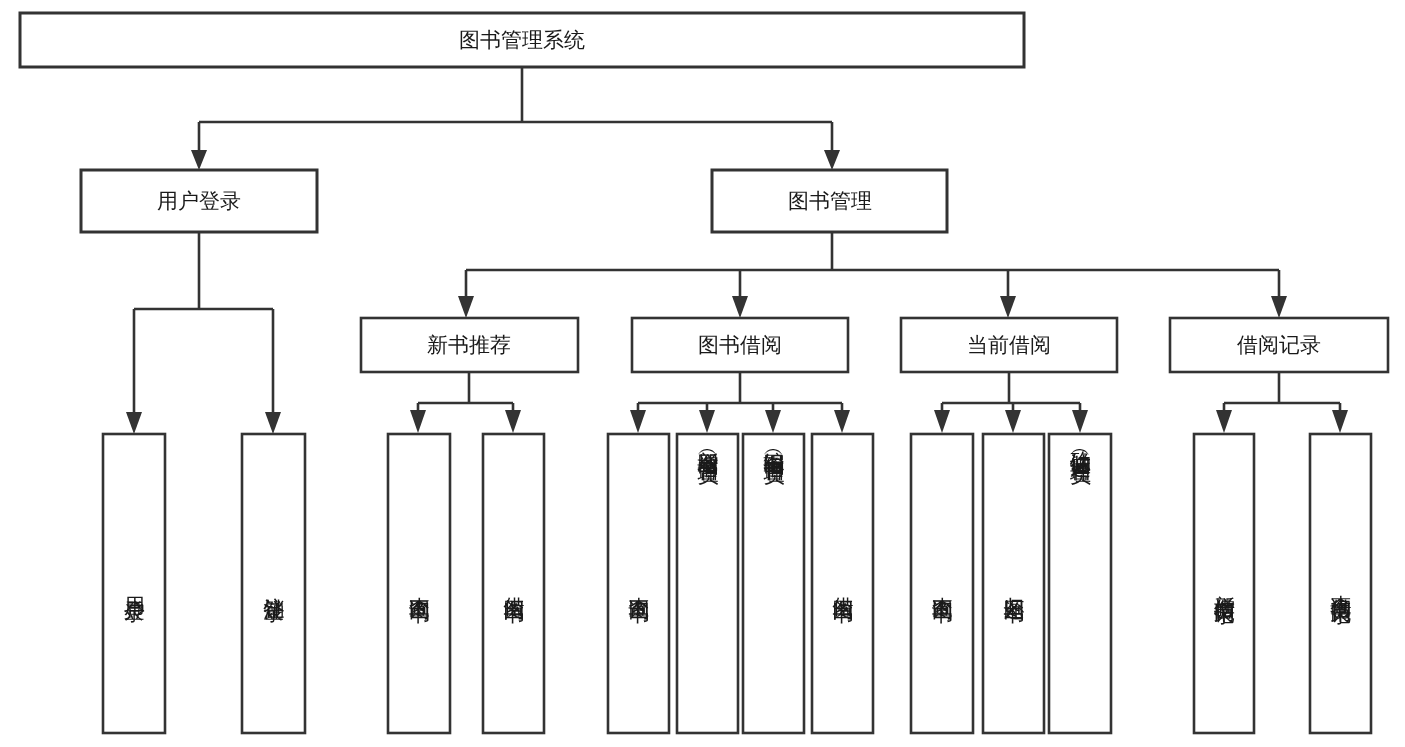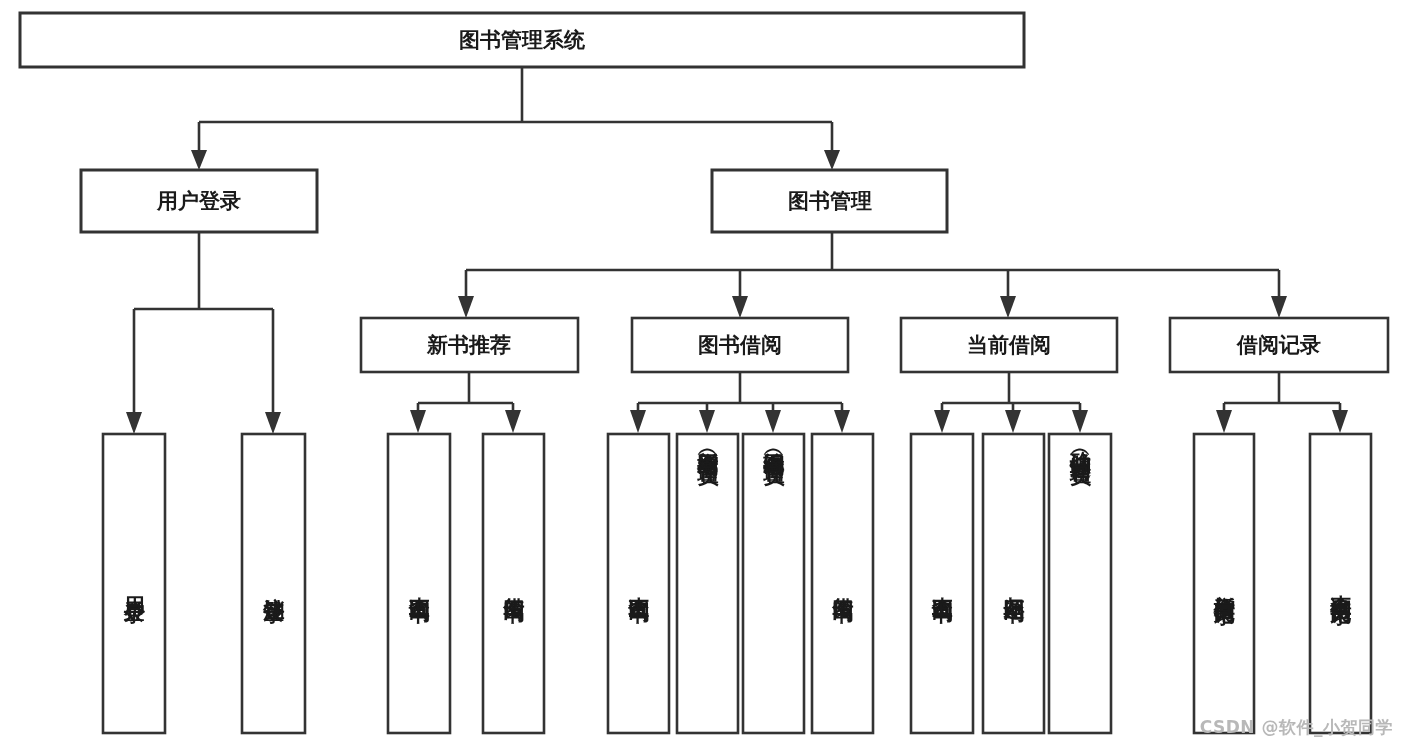--- a/index.html
+++ b/index.html
@@ -12,21 +12,20 @@
     width: 1405px;
     height: 747px;
     font-family: "DejaVu Sans", "Liberation Sans", sans-serif;
     overflow: hidden;
     position: relative;
   }
   #diagram-root {
     position: relative;
     width: 1405px;
     height: 747px;
-    font-weight: bold;
   }
   svg.diagram {
     display: block;
     width: 1405px;
     height: 747px;
   }
   .node-box {
     fill: #ffffff;
     stroke: #333333;
     stroke-width: 3;
@@ -244,14 +243,13 @@
     <span class="leaf-label">确认归还（管理员）</span>
   </div>
 
   <div class="leaf-label-wrap" style="left:1194px; top:434px; width:60px; height:299px;">
     <span class="leaf-label">新增借阅记录</span>
   </div>
   <div class="leaf-label-wrap" style="left:1310px; top:434px; width:61px; height:299px;">
     <span class="leaf-label">查询借阅记录</span>
   </div>
 
-  <div class="watermark">CSDN @软件_小贺同学</div>
 </div>
 
 </body></html>

